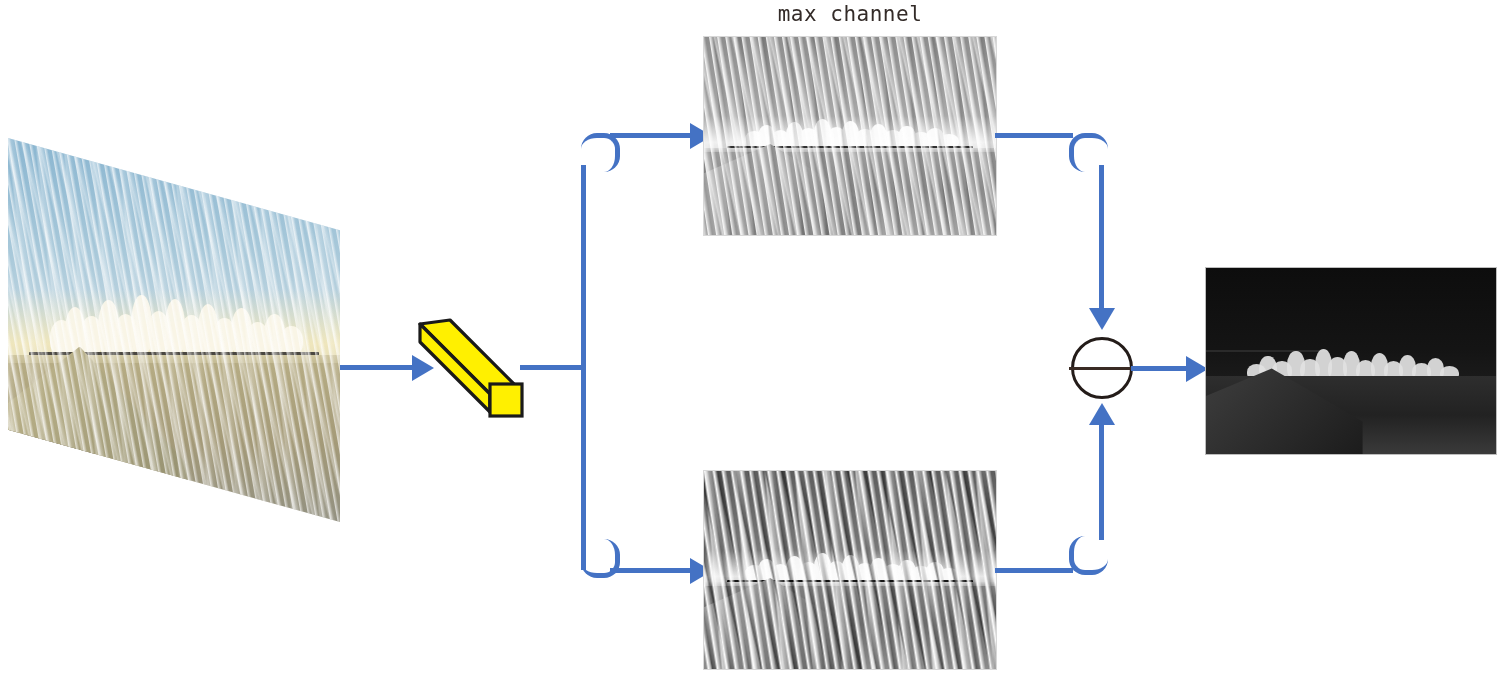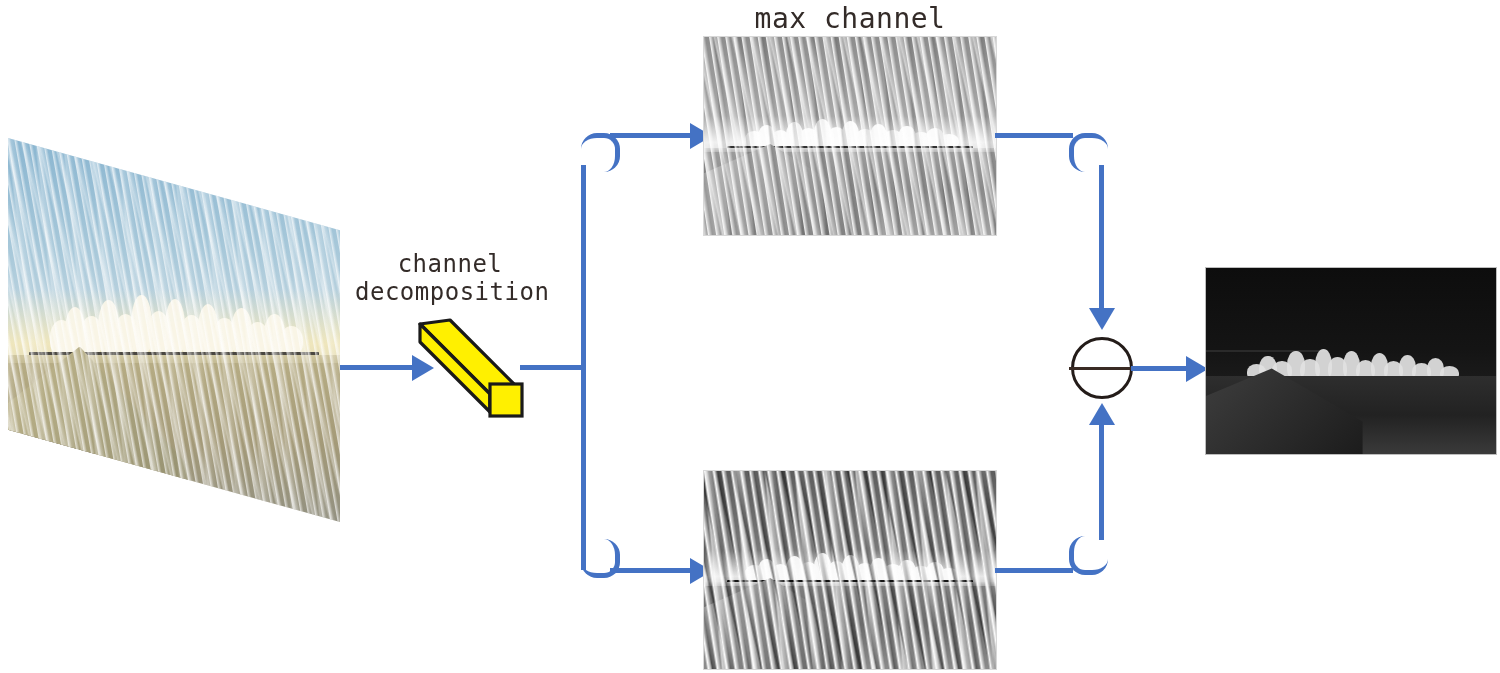--- a/index.html
+++ b/index.html
@@ -9,21 +9,21 @@
     background:#ffffff;
     overflow:hidden;
     font-family:"DejaVu Sans Mono","Liberation Mono",monospace;
   }
 
   
   .lbl{
     position:absolute;
     color:#332b28;
     font-family:"DejaVu Sans Mono","Liberation Mono",monospace;
-    font-size:28px;
+    font-size:21px;
     line-height:1.18;
     letter-spacing:0.5px;
     white-space:pre;
     text-align:center;
     -webkit-font-smoothing:antialiased;
   }
   #label-max-channel{left:703px;top:2px;width:294px;}
   #label-min-channel{left:703px;top:437px;width:294px;}
   #label-channel-decomposition{
     left:355px;top:251px;width:190px;
@@ -373,22 +373,20 @@
           <i></i>
           <i></i>
           <i></i>
       </div>
       <div class="ground"></div>
         <div class="hill"></div>
       <div class="rain"></div>
     </div>
   </div>
 
-  <div class="lbl" id="label-channel-decomposition">channel
-decomposition</div>
 
   <div class="wire h" style="left:995px;top:133px;width:78px;"></div>
   <div class="elbow elbow-tl" style="left:1069px;top:133px;width:34px;height:34px;"></div>
   <div class="wire v" style="left:1099px;top:165px;height:145px;"></div>
   <div class="arrowhead arrow-down" style="left:1089px;top:308px;"></div>
 
   <div class="wire h" style="left:995px;top:568px;width:78px;"></div>
   <div class="elbow elbow-bl" style="left:1069px;top:536px;width:34px;height:34px;"></div>
   <div class="wire v" style="left:1099px;top:425px;height:115px;"></div>
   <div class="arrowhead arrow-up" style="left:1089px;top:403px;"></div>

